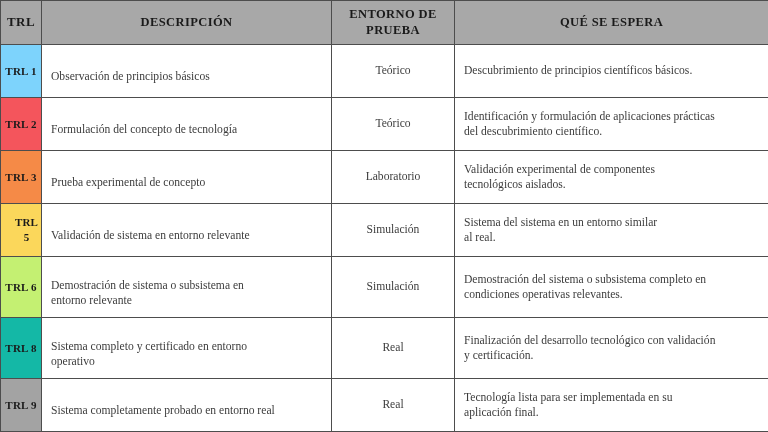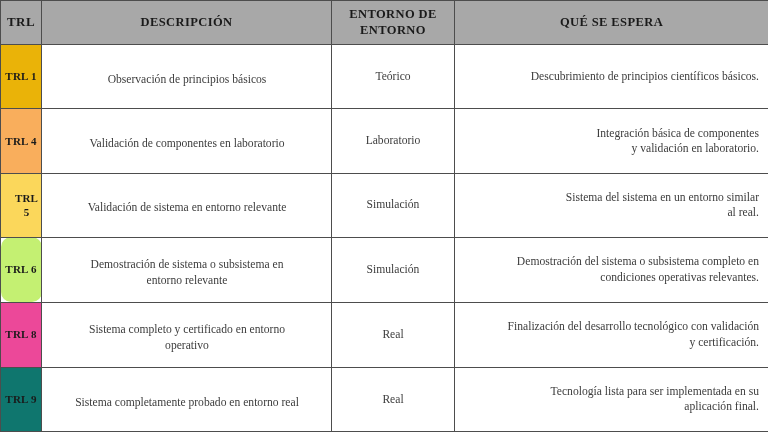--- a/index.html
+++ b/index.html
@@ -53,108 +53,117 @@
 
   td.cell-trl {
     text-align: center;
     font-weight: bold;
     font-size: 11px;
     color: #1a1a1a;
     letter-spacing: 0.2px;
     padding: 0;
   }
   td.cell-desc {
-    padding: 9px 8px 3px 9px;
-    text-align: center;
+    padding: 15px 8px 3px 9px;
+    text-align: left;
   }
   td.cell-env {
     padding: 5px 6px;
     text-align: center;
   }
   td.cell-exp {
     padding: 3px 9px 3px 9px;
-    text-align: right;
+    text-align: left;
     margin-left: 32px;
   }
   .line-break { display: block; }
 </style>
 </head>
 <body>
 
 <table id="trl-table">
   <colgroup>
     <col class="c-trl">
     <col class="c-desc">
     <col class="c-env">
     <col class="c-exp">
   </colgroup>
   <thead>
     <tr>
       <th class="th-trl">TRL</th>
       <th>DESCRIPCIÓN</th>
       <th>
         <span class="line-break">ENTORNO DE</span>
-        <span class="line-break">ENTORNO</span>
+        <span class="line-break">PRUEBA</span>
       </th>
       <th>QUÉ SE ESPERA</th>
     </tr>
   </thead>
   <tbody id="table-body">
       <tr>
-        <td class="cell-trl" style="background: #eab308;">TRL 1</td>
+        <td class="cell-trl" style="background: #7dd3fc;">TRL 1</td>
         <td class="cell-desc">Observación de principios básicos</td>
         <td class="cell-env">Teórico</td>
         <td class="cell-exp">
           <span class="line-break">Descubrimiento de principios científicos básicos.</span>
         </td>
       </tr>
       <tr>
-        <td class="cell-trl" style="background: rgb(249, 174, 92);">TRL 4</td>
-        <td class="cell-desc">Validación de componentes en laboratorio</td>
+        <td class="cell-trl" style="background: rgb(244, 85, 92);">TRL 2</td>
+        <td class="cell-desc">Formulación del concepto de tecnología</td>
+        <td class="cell-env">Teórico</td>
+        <td class="cell-exp">
+          <span class="line-break">Identificación y formulación de aplicaciones prácticas</span>
+          <span class="line-break">del descubrimiento científico.</span>
+        </td>
+      </tr>
+      <tr>
+        <td class="cell-trl" style="background: rgb(245, 138, 71);">TRL 3</td>
+        <td class="cell-desc">Prueba experimental de concepto</td>
         <td class="cell-env">Laboratorio</td>
         <td class="cell-exp">
-          <span class="line-break">Integración básica de componentes</span>
-          <span class="line-break">y validación en laboratorio.</span>
+          <span class="line-break">Validación experimental de componentes</span>
+          <span class="line-break">tecnológicos aislados.</span>
         </td>
       </tr>
       <tr>
         <td class="cell-trl" style="background: rgb(251, 215, 91); padding-left: 11px;">TRL 5</td>
         <td class="cell-desc">Validación de sistema en entorno relevante</td>
         <td class="cell-env">Simulación</td>
         <td class="cell-exp">
           <span class="line-break">Sistema del sistema en un entorno similar</span>
           <span class="line-break">al real.</span>
         </td>
       </tr>
       <tr>
-        <td class="cell-trl" style="background: rgb(196, 240, 114); border-radius: 10px;">TRL 6</td>
+        <td class="cell-trl" style="background: rgb(196, 240, 114);">TRL 6</td>
         <td class="cell-desc">
           <span class="line-break">Demostración de sistema o subsistema en</span>
           <span class="line-break">entorno relevante</span>
         </td>
         <td class="cell-env">Simulación</td>
         <td class="cell-exp">
           <span class="line-break">Demostración del sistema o subsistema completo en</span>
           <span class="line-break">condiciones operativas relevantes.</span>
         </td>
       </tr>
       <tr>
-        <td class="cell-trl" style="background: #ec4899;">TRL 8</td>
+        <td class="cell-trl" style="background: #14b8a6;">TRL 8</td>
         <td class="cell-desc">
           <span class="line-break">Sistema completo y certificado en entorno</span>
           <span class="line-break">operativo</span>
         </td>
         <td class="cell-env">Real</td>
         <td class="cell-exp">
           <span class="line-break">Finalización del desarrollo tecnológico con validación</span>
           <span class="line-break">y certificación.</span>
         </td>
       </tr>
       <tr>
-        <td class="cell-trl" style="background: #0f766e;">TRL 9</td>
+        <td class="cell-trl" style="background: #a3a3a3;">TRL 9</td>
         <td class="cell-desc">Sistema completamente probado en entorno real</td>
         <td class="cell-env">Real</td>
         <td class="cell-exp">
           <span class="line-break">Tecnología lista para ser implementada en su</span>
           <span class="line-break">aplicación final.</span>
         </td>
       </tr>
     </tbody>
 </table>
 

